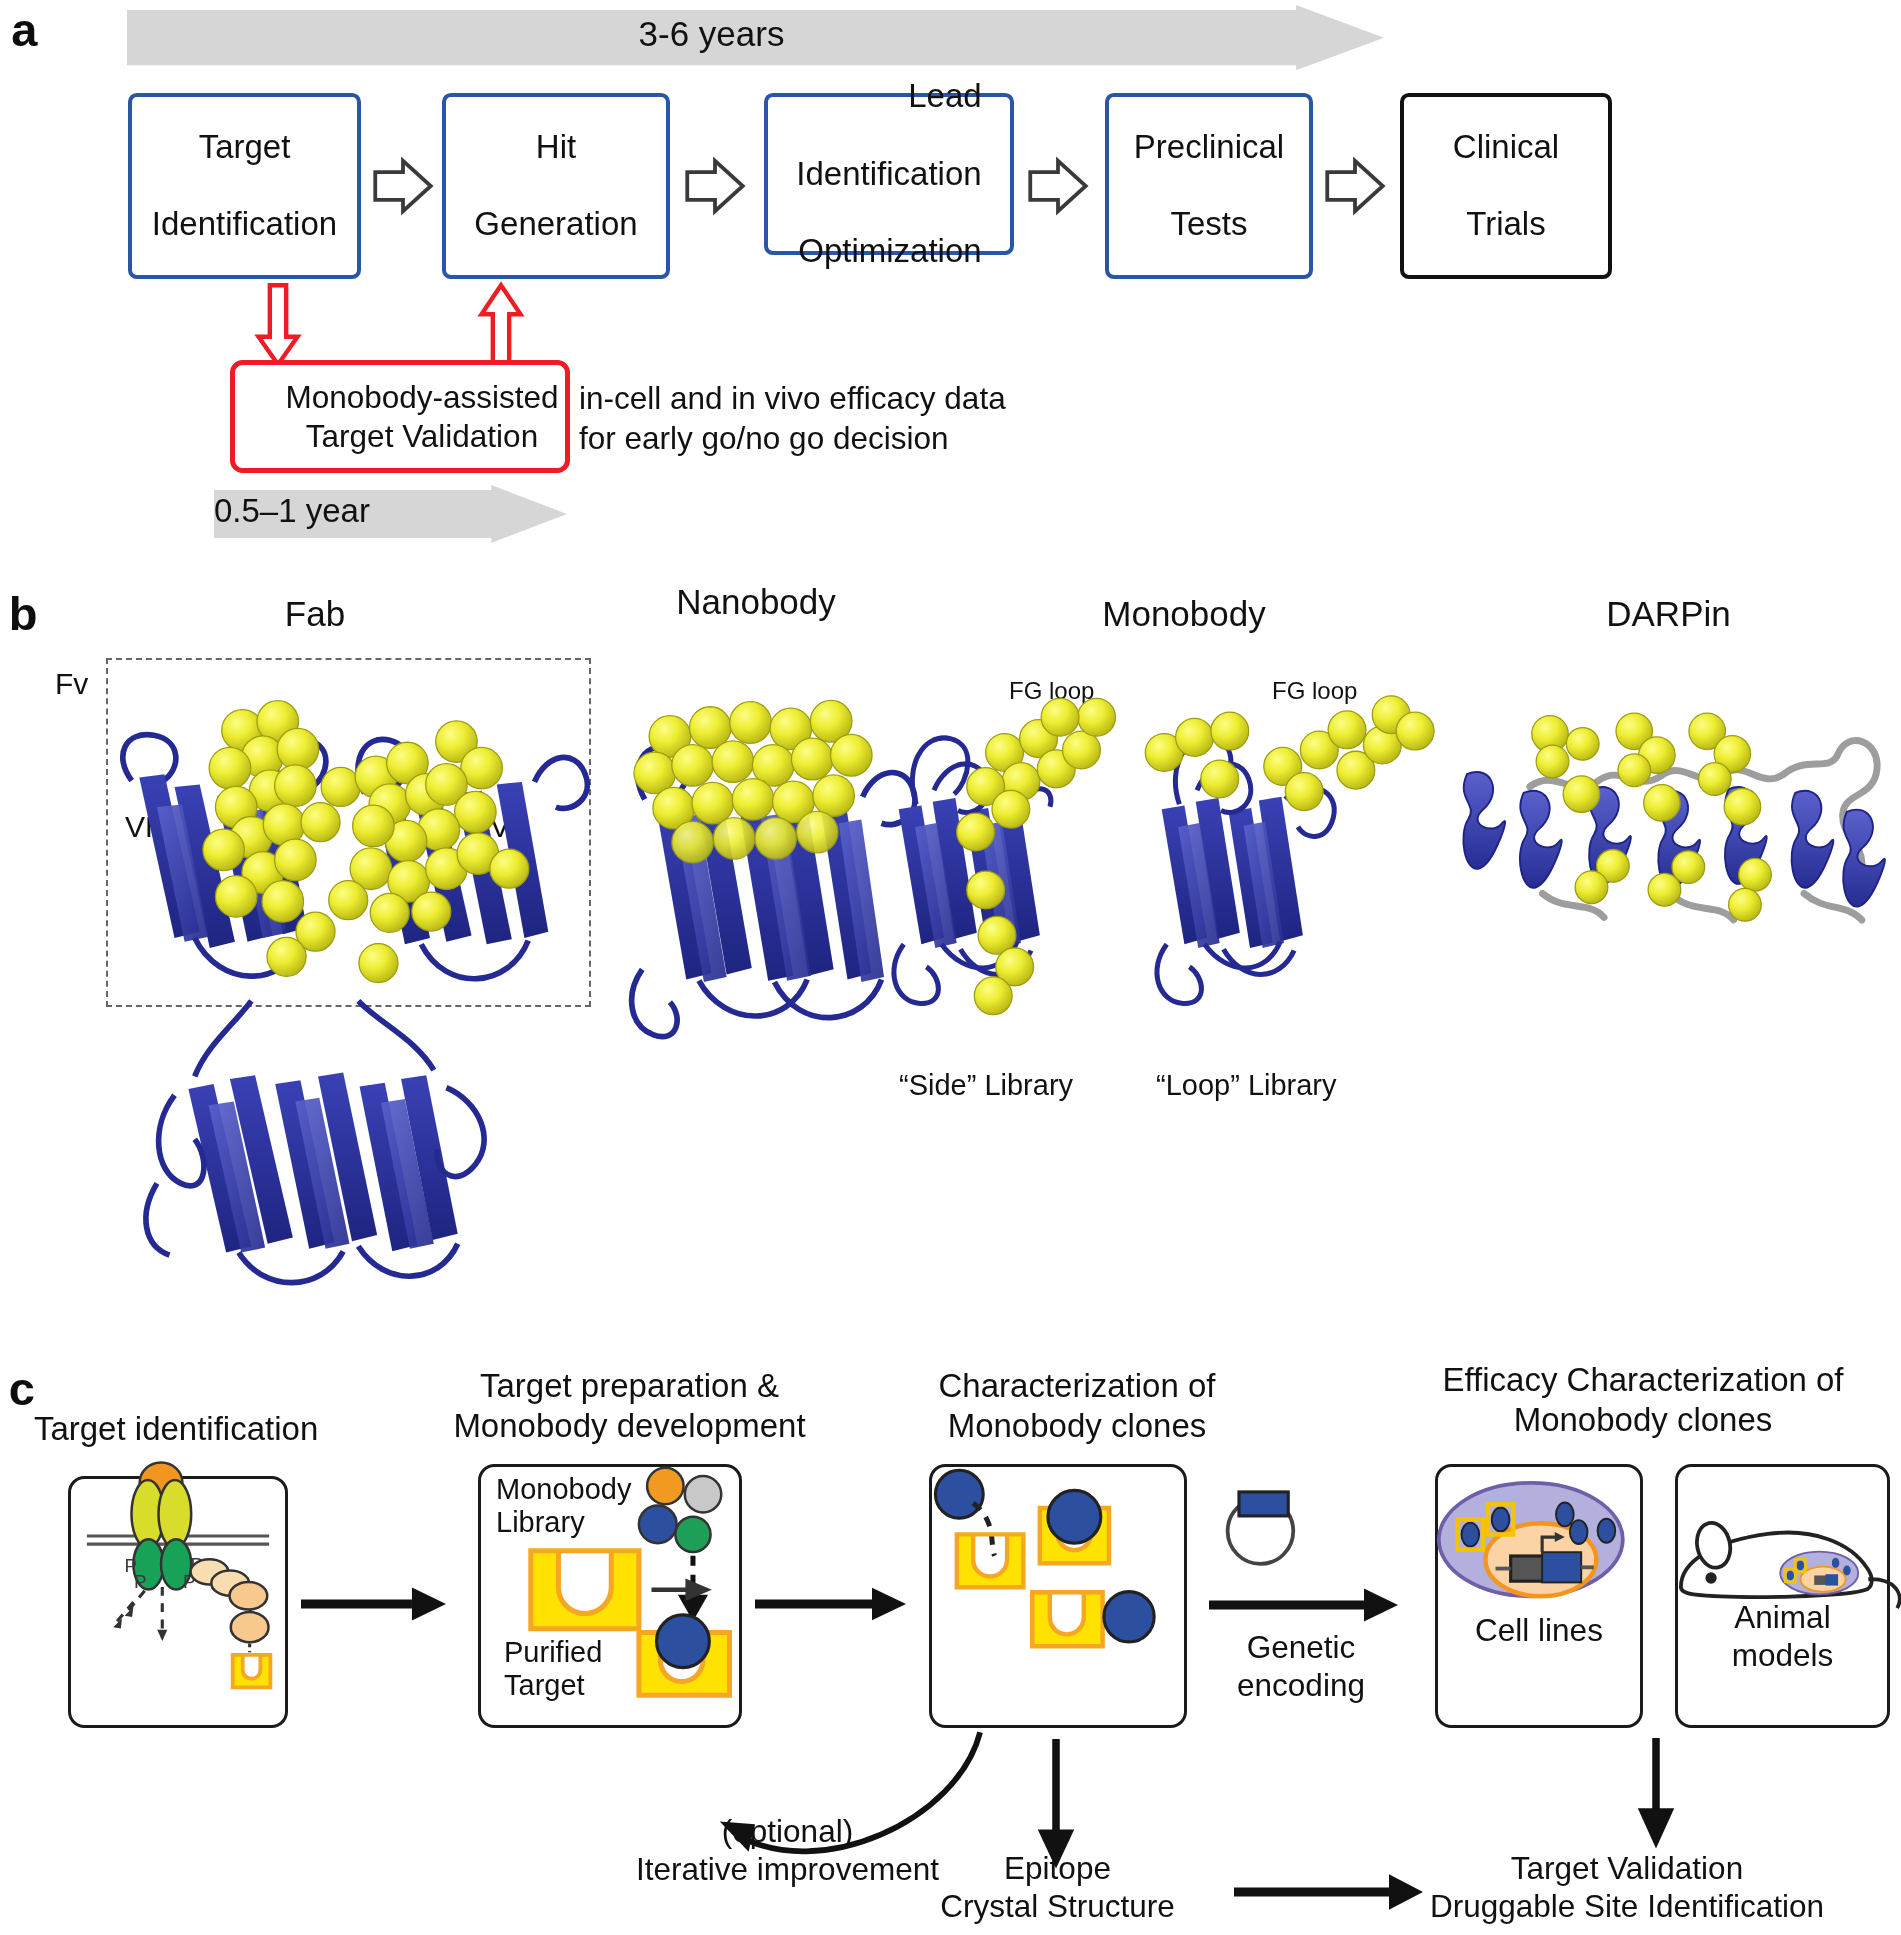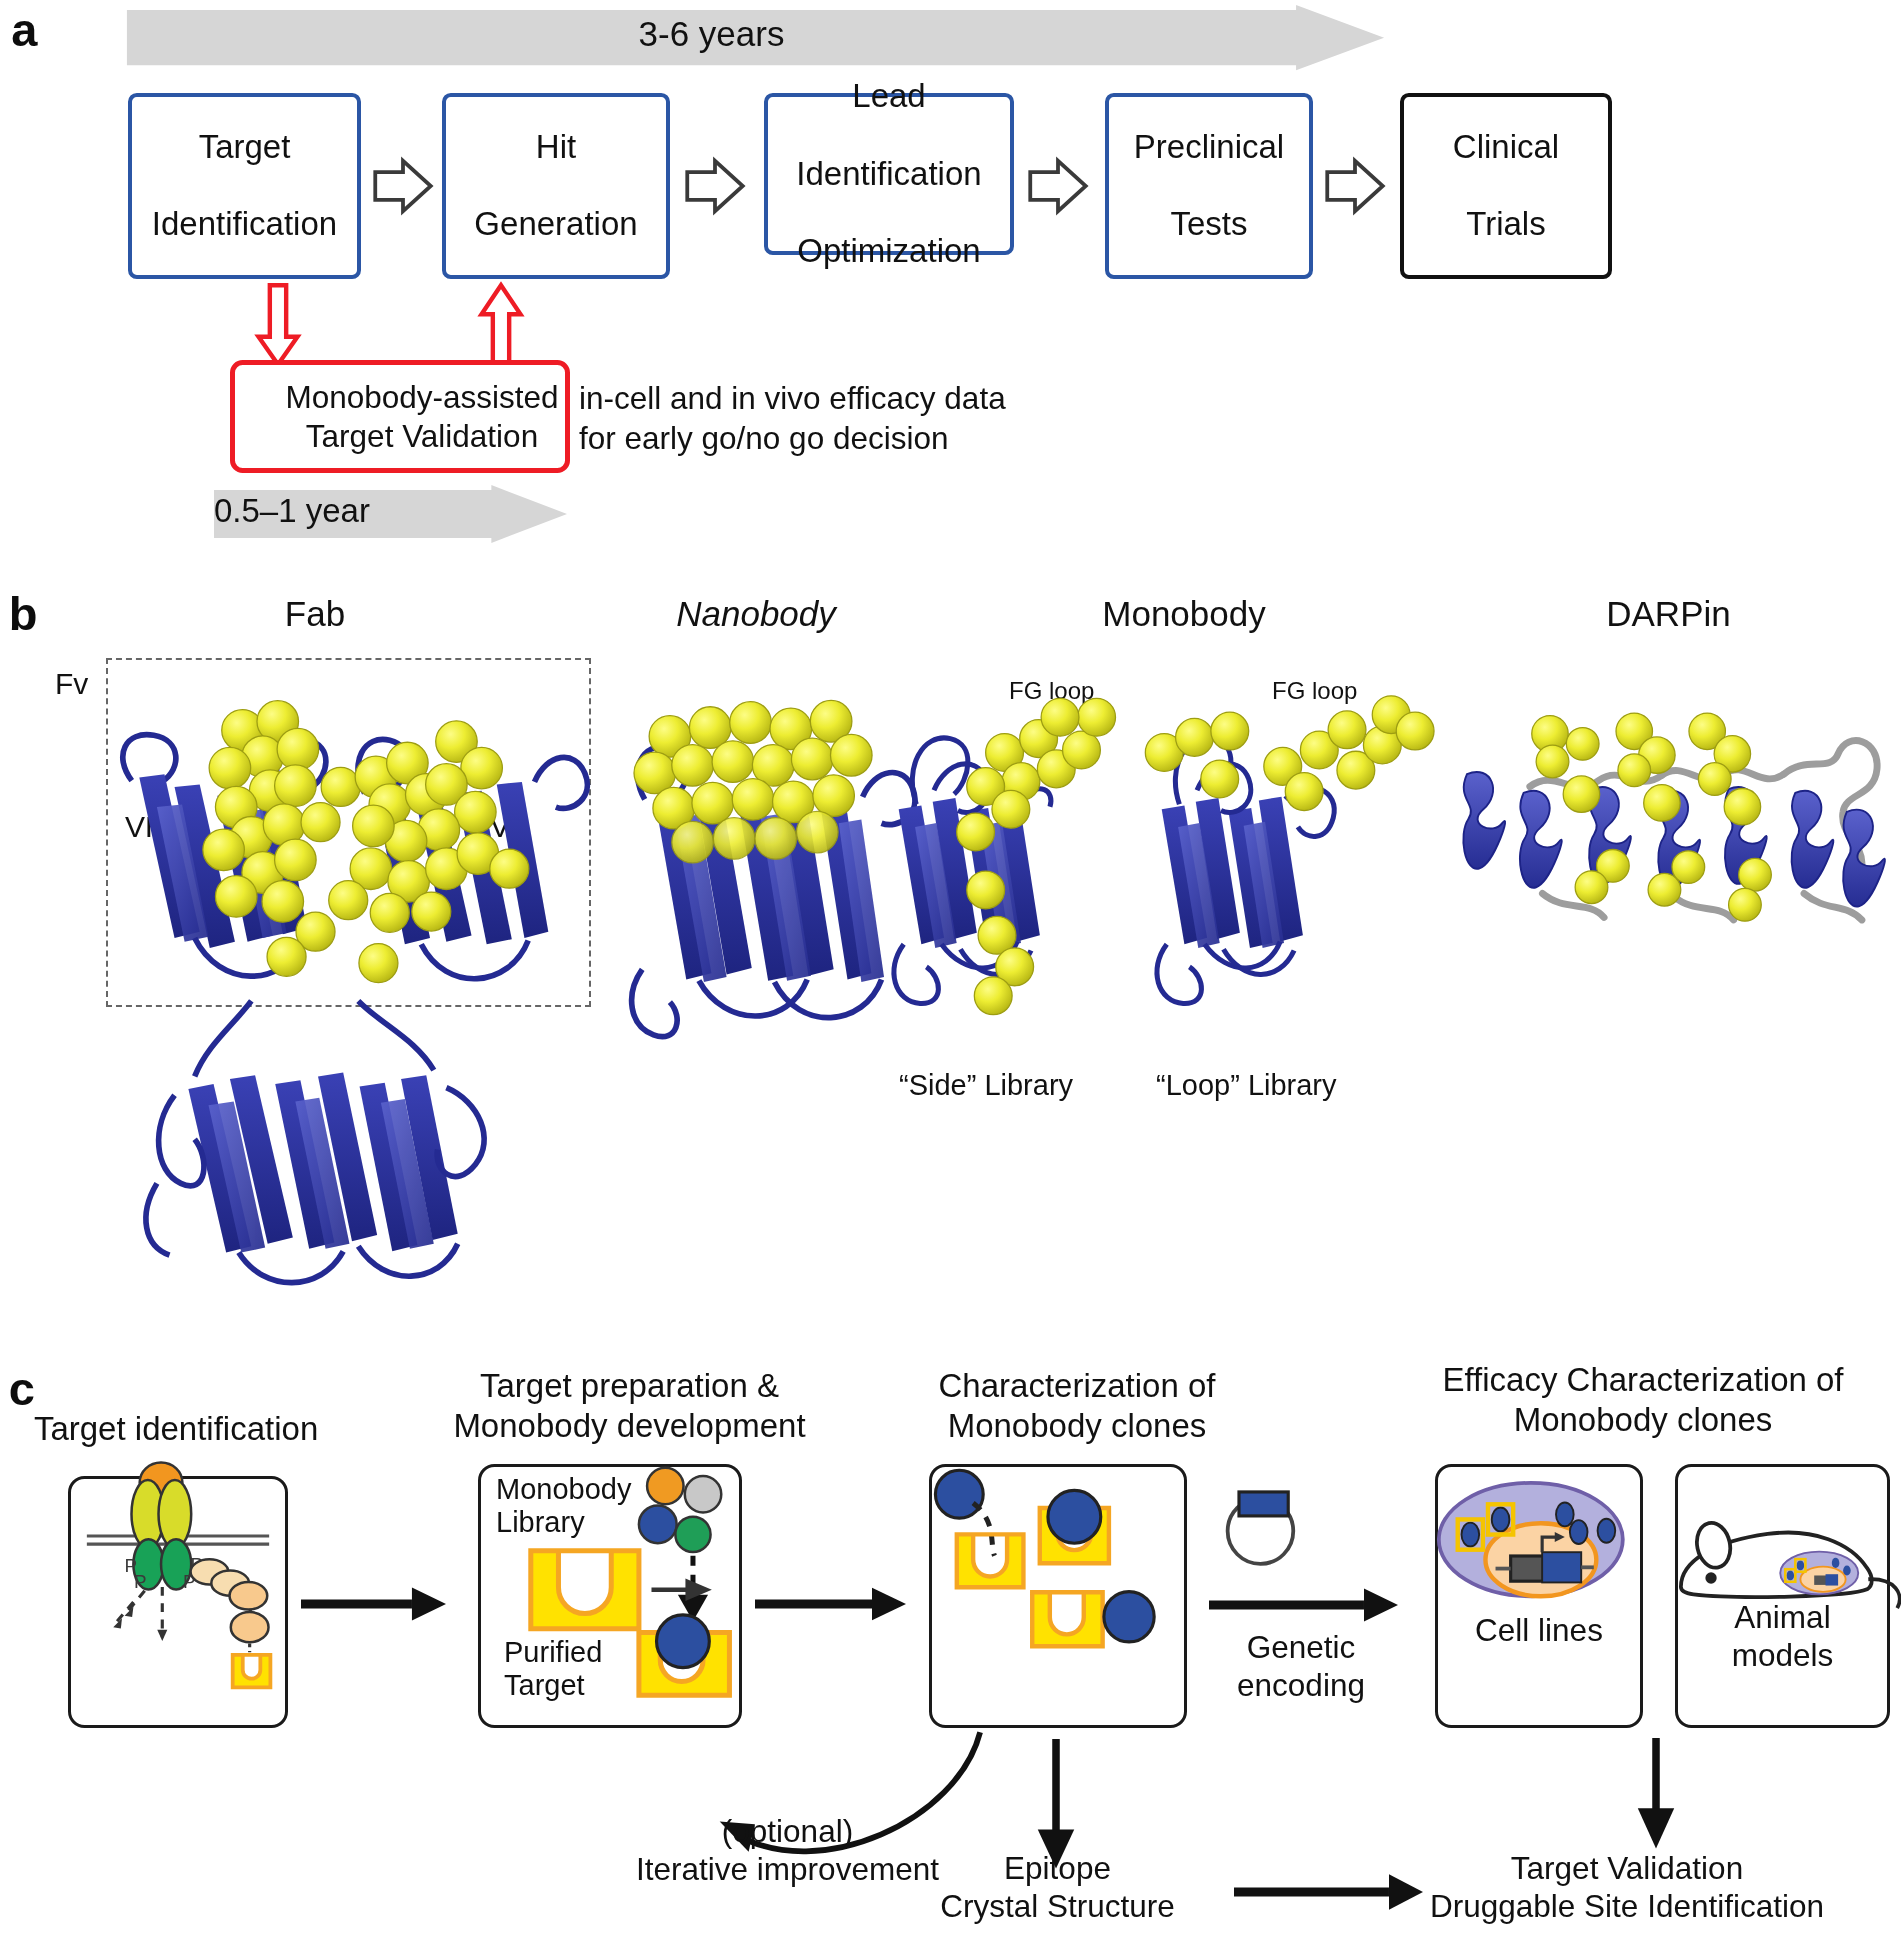--- a/index.html
+++ b/index.html
@@ -46,21 +46,21 @@
       <span>Target</span><br>
       <span>Identification</span>
     </span>
   </div>
   <div class="stage-box" style="left:442px;top:93px;width:228px;height:186px;">
     <span>
       <span>Hit</span><br>
       <span>Generation</span>
     </span>
   </div>
-  <div class="stage-box" style="left:764px;top:93px;width:250px;height:162px;">
+  <div class="stage-box" style="left:764px;top:93px;width:250px;height:162px;text-align:right;">
     <span>
       <span>Lead</span><br>
       <span>Identification</span><br>
       <span>Optimization</span>
     </span>
   </div>
   <div class="stage-box" style="left:1105px;top:93px;width:208px;height:186px;">
     <span>
       <span>Preclinical</span><br>
       <span>Tests</span>
@@ -107,21 +107,21 @@
   </div>
 
   <svg class="abs" style="left:214px;top:485px;" width="353" height="58" viewBox="0 0 560 92">
     <polygon points="0,8 440,8 440,0 560,46 440,92 440,84 0,84" fill="#d6d6d6"></polygon>
   </svg>
   <div class="abs" style="left:214px;top:492px;width:277px;font-size:33px;color:#111;">0.5–1 year</div>
 
   <div class="panel-letter abs" style="left:8.8px;top:590px;">b</div>
 
   <div class="b-head" style="left:189px;top:596px;width:252px;">Fab</div>
-  <div class="b-head" style="left:630px;top:596px;width:252px;font-style:italic;">Nanobody</div>
+  <div class="b-head" style="left:630px;top:584px;width:252px;">Nanobody</div>
   <div class="b-head" style="left:1058px;top:596px;width:252px;">Monobody</div>
   <div class="b-head" style="left:1530px;top:596px;width:277px;">DARPin</div>
 
   <div class="fv-dash" style="left:106px;top:658px;width:485px;height:349px;"></div>
   <div class="b-lbl" style="left:55px;top:669px;">Fv</div>
   <div class="b-lbl" style="left:125px;top:812px;">VH</div>
   <div class="b-lbl" style="left:490px;top:812px;">VL</div>
 
   <svg class="abs" style="left:94px;top:661px;" width="516" height="642" viewBox="0 0 820 1020">
     <defs>

